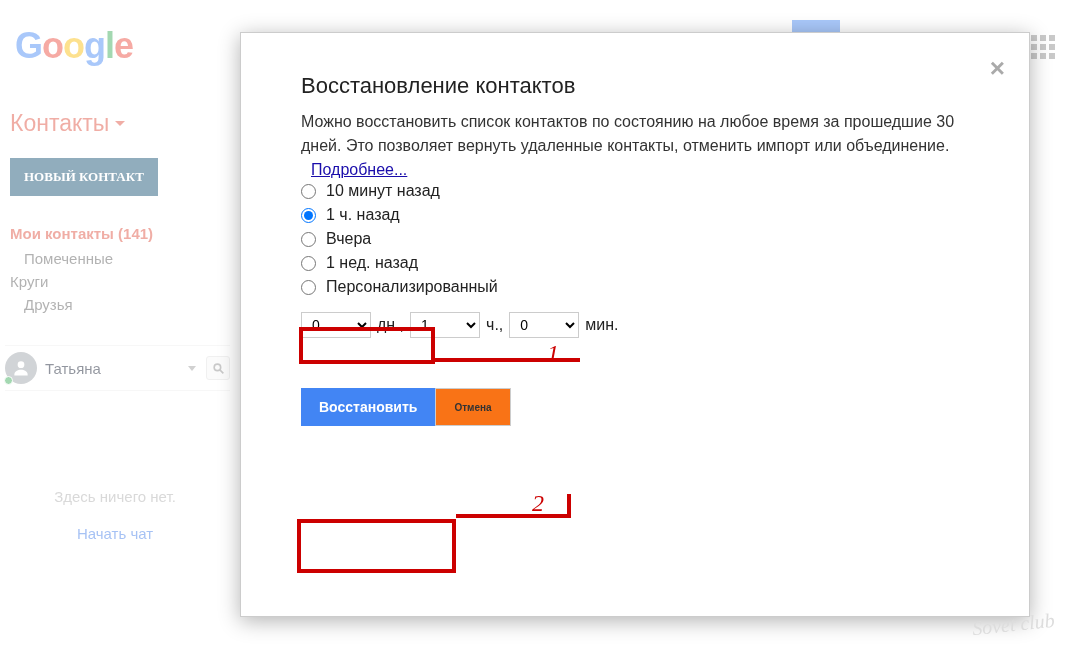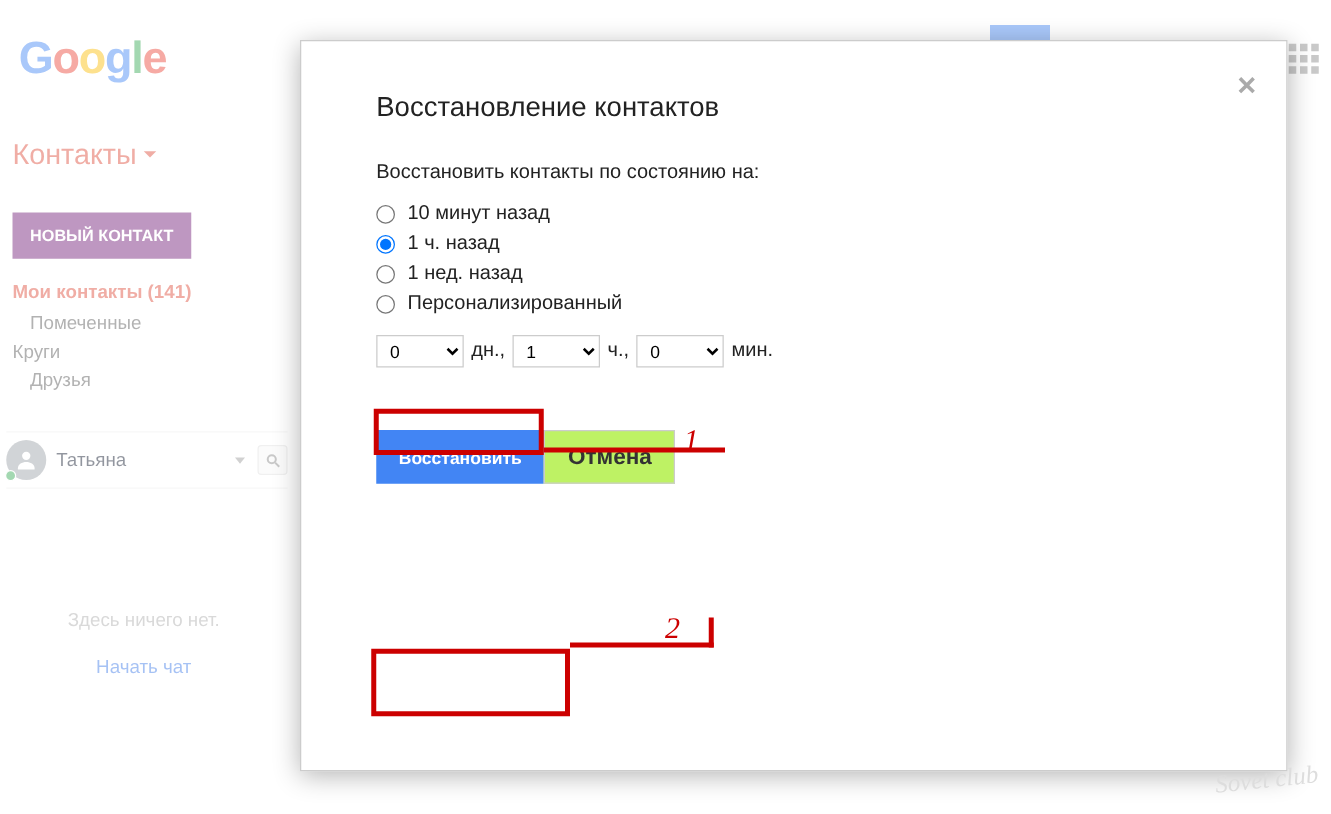--- a/index.html
+++ b/index.html
@@ -39,29 +39,30 @@
     .dropdown-caret {
       display: inline-block;
       width: 0; height: 0;
       margin-left: 6px;
       border-left: 5px solid transparent;
       border-right: 5px solid transparent;
       border-top: 5px solid #DD4B39;
     }
     .new-contact-btn {
       position: absolute;
-      top: 170px;
+      top: 158px;
       left: 10px;
-      background: #701a75;
+      background: #0c4a6e;
       color: #fff;
       border: none;
       padding: 11px 14px;
       font-size: 13px;
       font-weight: bold;
       cursor: pointer;
+      font-family: Liberation Serif, serif;
     }
     .sidebar {
       position: absolute;
       top: 225px;
       left: 10px;
       font-size: 15px;
       width: 210px;
     }
     .my-contacts {
       color: #DD4B39;
@@ -205,24 +206,24 @@
     .restore-btn {
       background: #4285F4;
       color: #fff;
       border: none;
       padding: 11px 18px;
       font-size: 14px;
       font-weight: bold;
       cursor: pointer;
     }
     .cancel-btn {
-      background: #bef264;
+      background: #f97316;
       border: 1px solid #ccc;
       padding: 10px 18px;
-      font-size: 18px;
+      font-size: 10px;
       font-weight: bold;
       color: #333;
       cursor: pointer;
     }
     
     .anno-box {
       position: absolute;
       border: 4px solid #c00;
       pointer-events: none;
     }
@@ -335,34 +336,41 @@
     <span></span>
 </div>
 
 <div class="overlay"></div>
 
 <div class="dialog">
   <div class="close-x">×</div>
 
   <h2 class="dialog-title">Восстановление контактов</h2>
 
-
-  <div class="restore-label">Восстановить контакты по состоянию на:</div>
+  <p class="dialog-desc">
+    <span>Можно восстановить список контактов по состоянию на любое время за прошедшие 30 дней. Это позволяет вернуть удаленные контакты, отменить импорт или объединение.</span>
+    <a class="learn-more">Подробнее...</a>
+  </p>
+
 
   <div class="radio-list">
     <label class="radio-item">
       <input type="radio" name="r" style="">
       <span>10 минут назад</span>
     </label>
     <label class="radio-item">
       <input type="radio" name="r" checked="" style="">
       <span>1 ч. назад</span>
     </label>
     <label class="radio-item">
       <input type="radio" name="r" style="">
+      <span>Вчера</span>
+    </label>
+    <label class="radio-item">
+      <input type="radio" name="r" style="">
       <span>1 нед. назад</span>
     </label>
     <label class="radio-item">
       <input type="radio" name="r" style="">
       <span>Персонализированный</span>
     </label>
   </div>
 
   <div class="custom-row">
     <select><option>0</option></select>

